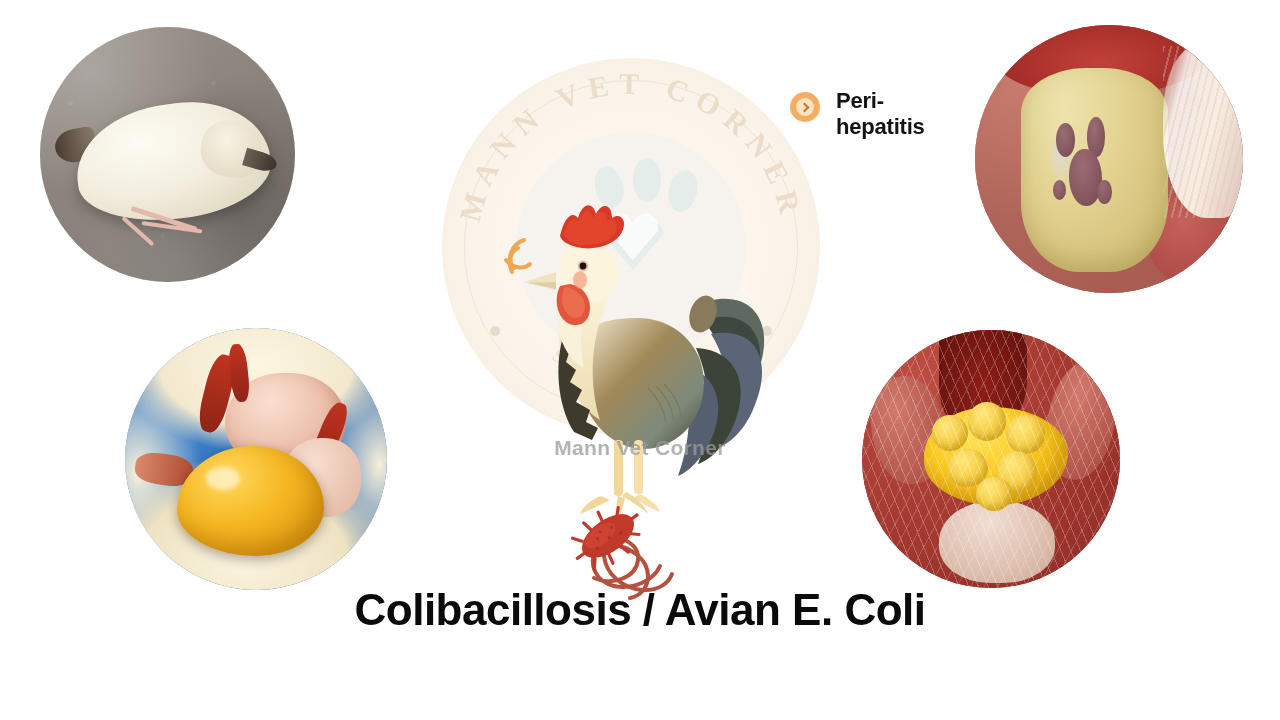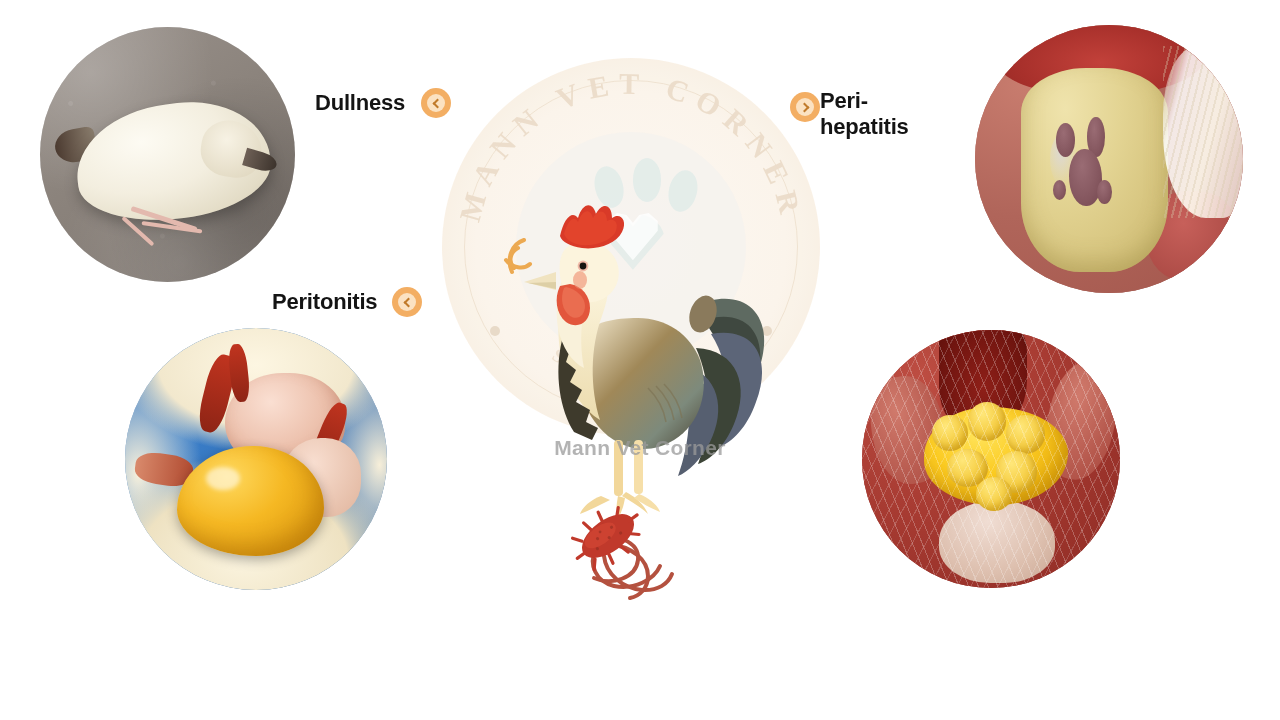--- a/index.html
+++ b/index.html
@@ -293,21 +293,21 @@
   }
   .arrow-btn .core{
     width:18px; height:18px; border-radius:50%;
     background:#fbe2c2; display:flex; align-items:center; justify-content:center;
   }
   .chev{ width:7px; height:7px; border-top:2.2px solid #c07a2a; border-right:2.2px solid #c07a2a; }
   .chev.left{ transform:rotate(-135deg); margin-left:2px; }
   .chev.right{ transform:rotate(45deg); margin-right:2px; }
 
   #label-dullness{ left:315px; top:88px; gap:16px; }
-  #label-perihepatitis{ left:790px; top:88px; align-items:flex-start; }
+  #label-perihepatitis{ left:790px; top:88px; gap:16px; align-items:flex-start; }
   #label-perihepatitis .arrow-btn{ margin-top:4px; }
   #label-peritonitis{ left:272px; top:287px; gap:15px; }
   #label-salpingitis{ left:824px; top:287px; gap:18px; }
 
   
   #disease-title{
     position:absolute; left:0; right:0; top:585px;
     text-align:center;
     font-size:44px; font-weight:700; color:#0a0a0a;
     letter-spacing:-.5px;
@@ -522,45 +522,30 @@
             <circle cx="60" cy="40" r="1.6"></circle>
           <circle cx="68" cy="33" r="1.6"></circle>
             <circle cx="44" cy="42" r="1.6"></circle>
           <circle cx="72" cy="43" r="1.6"></circle>
             <circle cx="56" cy="30" r="1.4"></circle>
         </g>
       </g>
     </svg>
   </div>
 
-  <div class="label-row" id="label-dullness">
-    <span class="label-text">Dullness</span>
-    <span class="arrow-btn">
-      <span class="core">
-        <i class="chev left"></i>
-      </span>
-    </span>
-  </div>
 
   <div class="label-row" id="label-perihepatitis">
     <span class="arrow-btn">
       <span class="core">
         <i class="chev right"></i>
       </span>
     </span>
     <span class="label-text">
       <span>Peri-</span><br>
       <span>hepatitis</span>
     </span>
   </div>
 
-  <div class="label-row" id="label-peritonitis">
-    <span class="label-text">Peritonitis</span>
-    <span class="arrow-btn">
-      <span class="core">
-        <i class="chev left"></i>
-      </span>
-    </span>
-  </div>
-
-
+
+
+  <div id="disease-title">Colibacillosis / Avian E. Coli</div>
 
 </div>
 
 </body></html>

